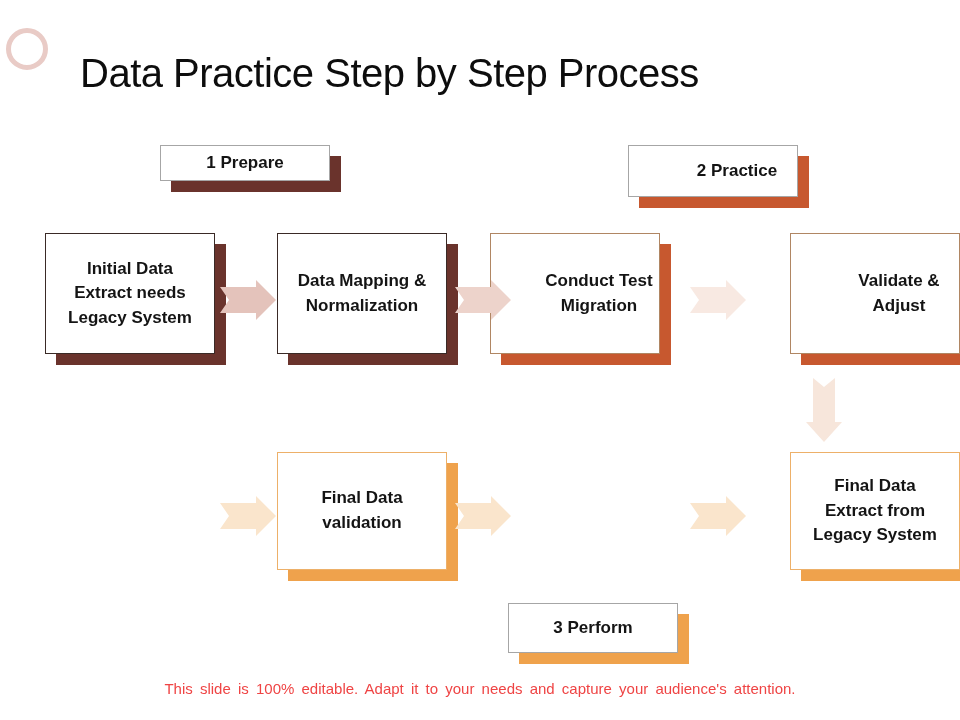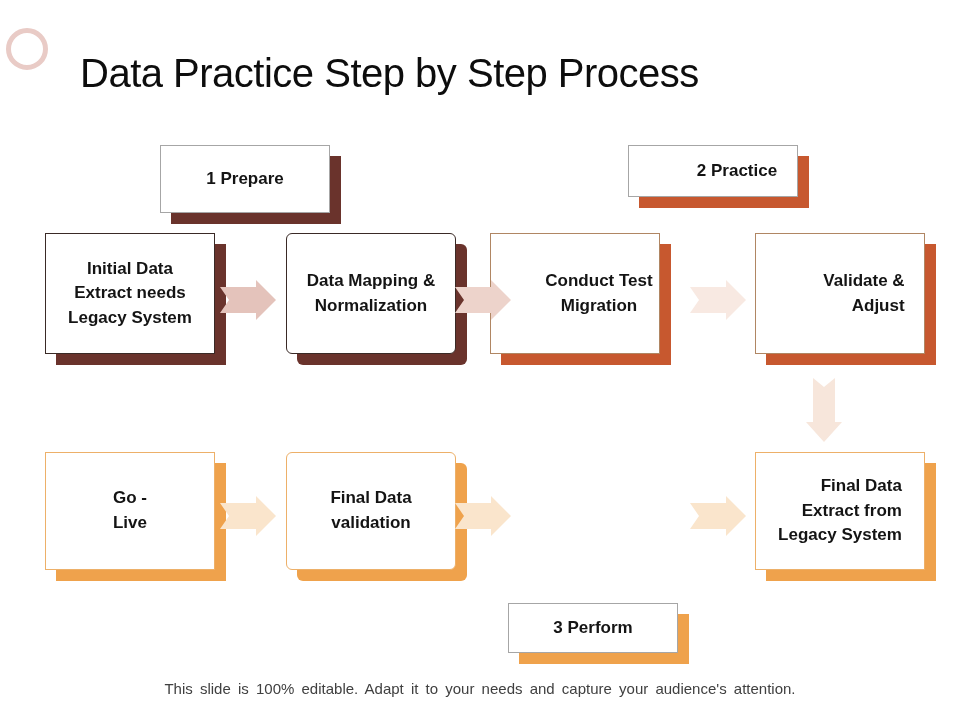--- a/index.html
+++ b/index.html
@@ -32,43 +32,43 @@
     white-space:pre-line;
   }
   .sh-maroon{box-shadow:11px 11px 0 0 #6a332c;}
   .sh-rust{box-shadow:11px 11px 0 0 #c7582f;padding-left:48px;}
   .sh-orange{box-shadow:11px 11px 0 0 #efa24c;}
   .bd-gray{border:1px solid #a6a6a6;}
   .bd-dark{border:1px solid #3a2a26;}
   .bd-tan{border:1px solid #b08663;}
   .bd-lorange{border:1px solid #edb069;}
   
-  .lbl-prepare{left:160px;top:145px;width:170px;height:68px;}
+  .lbl-prepare{left:160px;top:145px;width:170px;height:36px;}
   .lbl-practice{left:628px;top:145px;width:170px;height:52px;}
   .lbl-perform{left:508px;top:603px;width:170px;height:50px;}
   
   .r1{top:233px;height:121px;width:170px;}
   .r2{top:452px;height:118px;width:170px;}
   .c1{left:45px;}
-  .c2{left:286px;border-radius:6px;}
+  .c2{left:277px;}
   .c3{left:490px;}
-  .c4{left:755px;text-align:right;}
+  .c4{left:790px;}
   
   .arrow{position:absolute;display:block;}
   .ar{width:56px;height:40px;}
   .a-r1{top:280px;}
   .a-r2{top:496px;}
   .a-g1{left:220px;}
   .a-g2{left:455px;}
   .a-g3{left:690px;}
   .a-down{left:806px;top:378px;width:36px;height:64px;}
   
   .footer-note{
     position:absolute;left:0;top:680px;width:100%;
-    text-align:center;font-size:15px;color:#404040;
+    text-align:center;font-size:15px;color:#ef4444;
     word-spacing:3px;
   }
 </style>
 </head>
 <body>
 
 <div class="slide">
 
   <div class="brand-circle"></div>
   <h1 class="page-title">Data Practice Step by Step Process</h1>
@@ -105,24 +105,20 @@
     <polygon points="0,7 36,7 36,0 56,20 36,40 36,33 0,33 9,20" fill="#edd3cb"></polygon>
   </svg>
   <svg class="arrow ar a-r1 a-g3" viewBox="0 0 56 40">
     <polygon points="0,7 36,7 36,0 56,20 36,40 36,33 0,33 9,20" fill="#f8e9e2"></polygon>
   </svg>
 
   <svg class="arrow a-down" viewBox="0 0 36 64">
     <polygon points="7,0 7,44 0,44 18,64 36,44 29,44 29,0 18,9" fill="#f7e6db"></polygon>
   </svg>
 
-  <div class="shape bd-lorange sh-orange r2 c1">
-    <span class="txt">Go -
-Live</span>
-  </div>
   <div class="shape bd-lorange sh-orange r2 c2">
     <span class="txt">Final Data
 validation</span>
   </div>
   <div class="shape bd-lorange sh-orange r2 c4">
     <span class="txt">Final Data
 Extract from
 Legacy System</span>
   </div>
 

